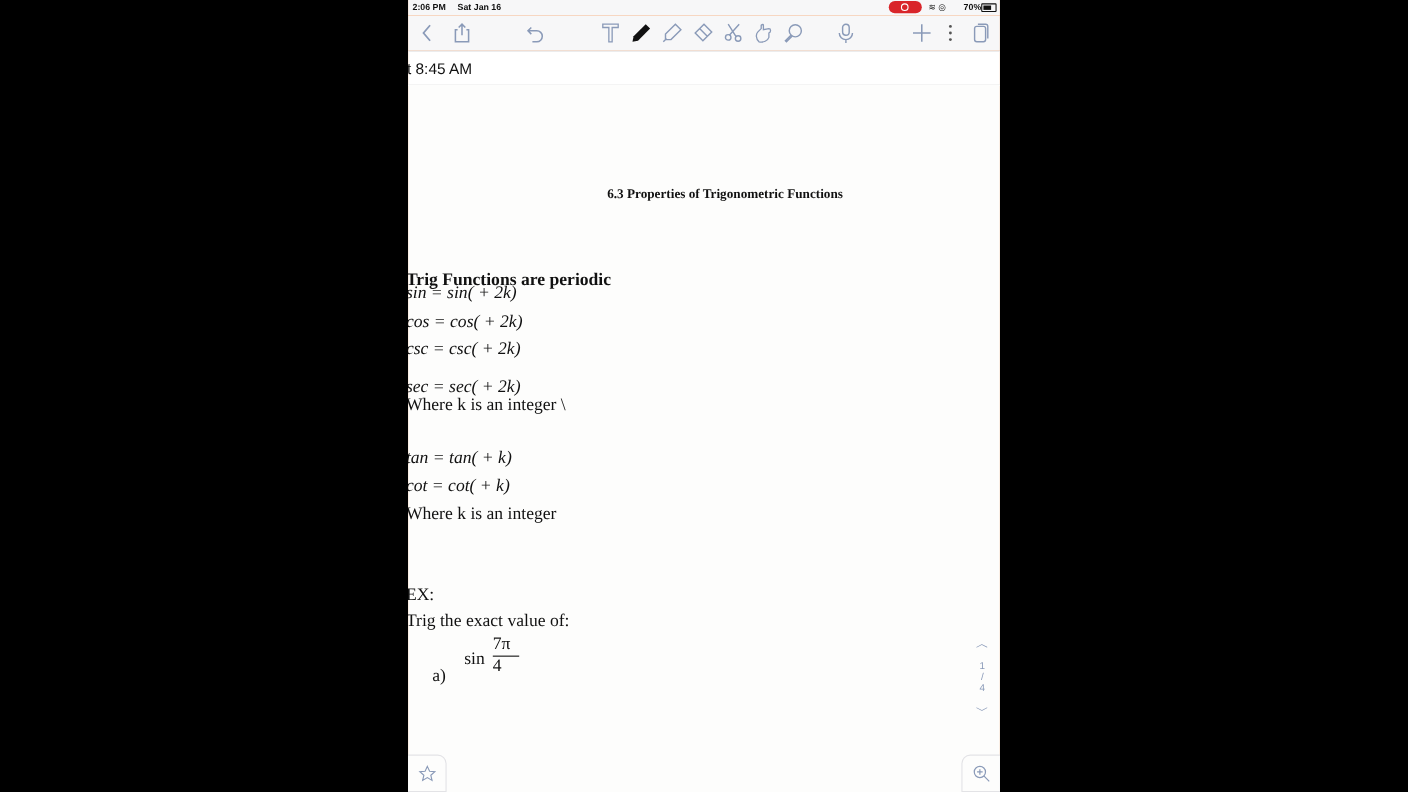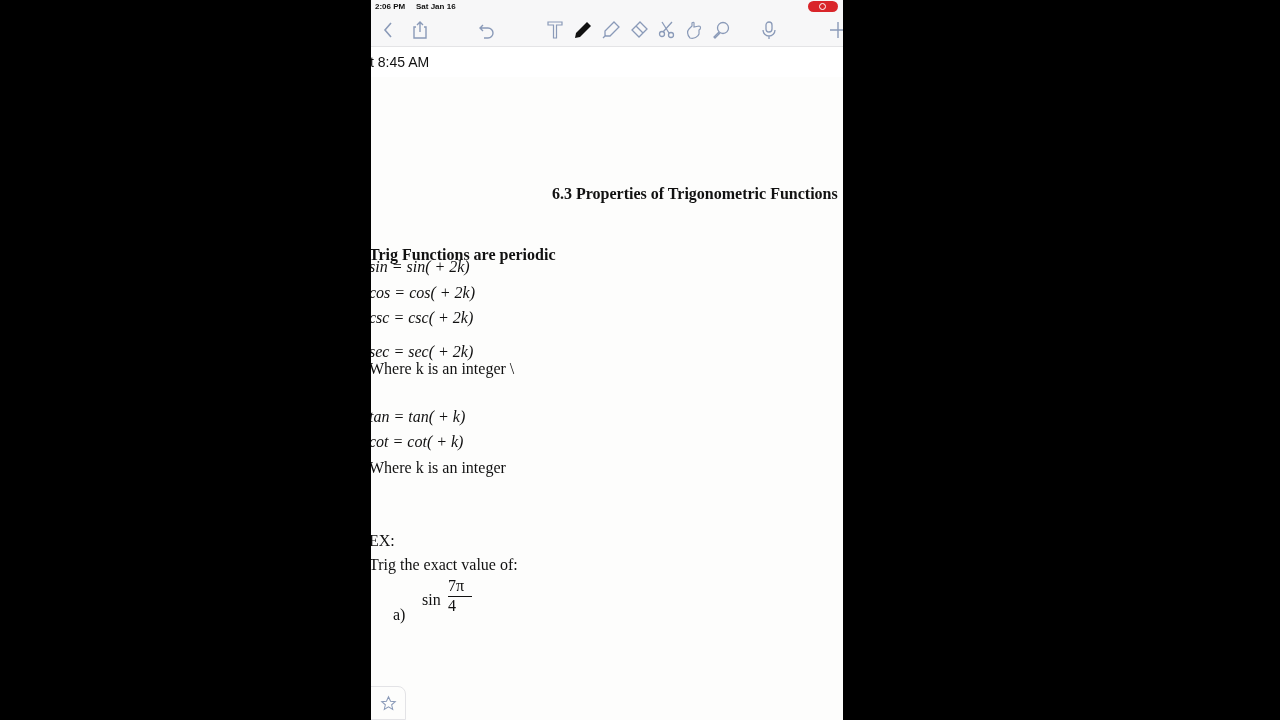--- a/index.html
+++ b/index.html
@@ -1,36 +1,36 @@
 <!DOCTYPE html>
 <html><head>
 <meta charset="utf-8">
 <style>
   html, body { margin:0; padding:0; }
   body { width:1280px; height:720px; background:#000; position:relative; overflow:hidden; font-family:"Liberation Sans", sans-serif; }
-  .device { position:absolute; left:371px; top:0; width:472px; height:720px; background:#f97316; overflow:hidden;text-decoration:underline; }
+  .device { position:absolute; left:371px; top:0; width:538px; height:720px; background:#f97316; overflow:hidden;text-decoration:underline; }
   .statusbar { position:absolute; left:0; top:0; width:538px; height:14px; background:#f7f7f8; font-size:8px; color:#111; }
   .statusbar .time { position:absolute; left:4px; top:2px; font-weight:bold; }
   .statusbar .date { position:absolute; left:45px; top:2px; font-weight:bold; }
   .statusbar .rec { position:absolute; left:437px; top:1px; width:30px; height:11px; background:#d9252a; border-radius:6px; }
   .statusbar .rec::after { content:""; position:absolute; left:11px; top:2px; width:5px; height:5px; border:1px solid #fff; border-radius:50%; }
   .statusbar .icons { position:absolute; left:473px; top:2px; font-size:8px; }
   .statusbar .batt { position:absolute; left:505px; top:2px; font-weight:bold; }
   .statusbar .battery { position:absolute; left:521px; top:3px; width:12px; height:6px; border:1px solid #111; border-radius:1px; }
   .statusbar .battery::after { content:""; position:absolute; left:1px; top:1px; width:7px; height:4px; background:#111; }
   .toolbar { position:absolute; left:0; top:14px; width:538px; height:32px; background:#f7f7f8; }
   .tb { position:absolute; top:4px; width:24px; height:24px; display:flex; align-items:center; justify-content:center; color:#8a9ab8; }
   .tb svg { width:20px; height:20px; }
   .titlebar { position:absolute; left:0; top:46px; width:538px; height:30px; background:#fff; border-top:1px solid #e4e4e6; border-bottom:1px solid #c9cbd0; }
   .titlebar .t { position:absolute; left:-1px; top:7px; font-size:14px; color:#111; }
   .page { position:absolute; left:0; top:77px; width:538px; height:643px; background:#fdfdfc; font-family:"Liberation Serif", serif; color:#111; }
   .line { position:absolute; left:-2px; white-space:nowrap; font-size:16px; }
   .bold { font-weight:bold;margin-top:36px; }
   .it { font-style:italic; }
-  .heading { position:absolute; left:181px; top:108px; font-weight:bold; font-size:16px; white-space:nowrap; }
+  .heading { position:absolute; left:181px; top:92px; font-weight:bold; font-size:12px; white-space:nowrap; }
   .frac { position:absolute; }
   .pager { position:absolute; left:510px; top:500px; width:24px; text-align:center; color:#8a9ab8; font-family:"Liberation Sans", sans-serif; font-size:9px; }
   .corner { position:absolute; bottom:0; width:34px; height:32px; background:#fdfdfc; border:1px solid #e3e3e6; display:flex; align-items:center; justify-content:center; color:#8a9ab8; }
 </style>
 </head>
 <body>
 
 <div class="device">
   <div class="statusbar">
     <span class="time">2:06 PM</span>

